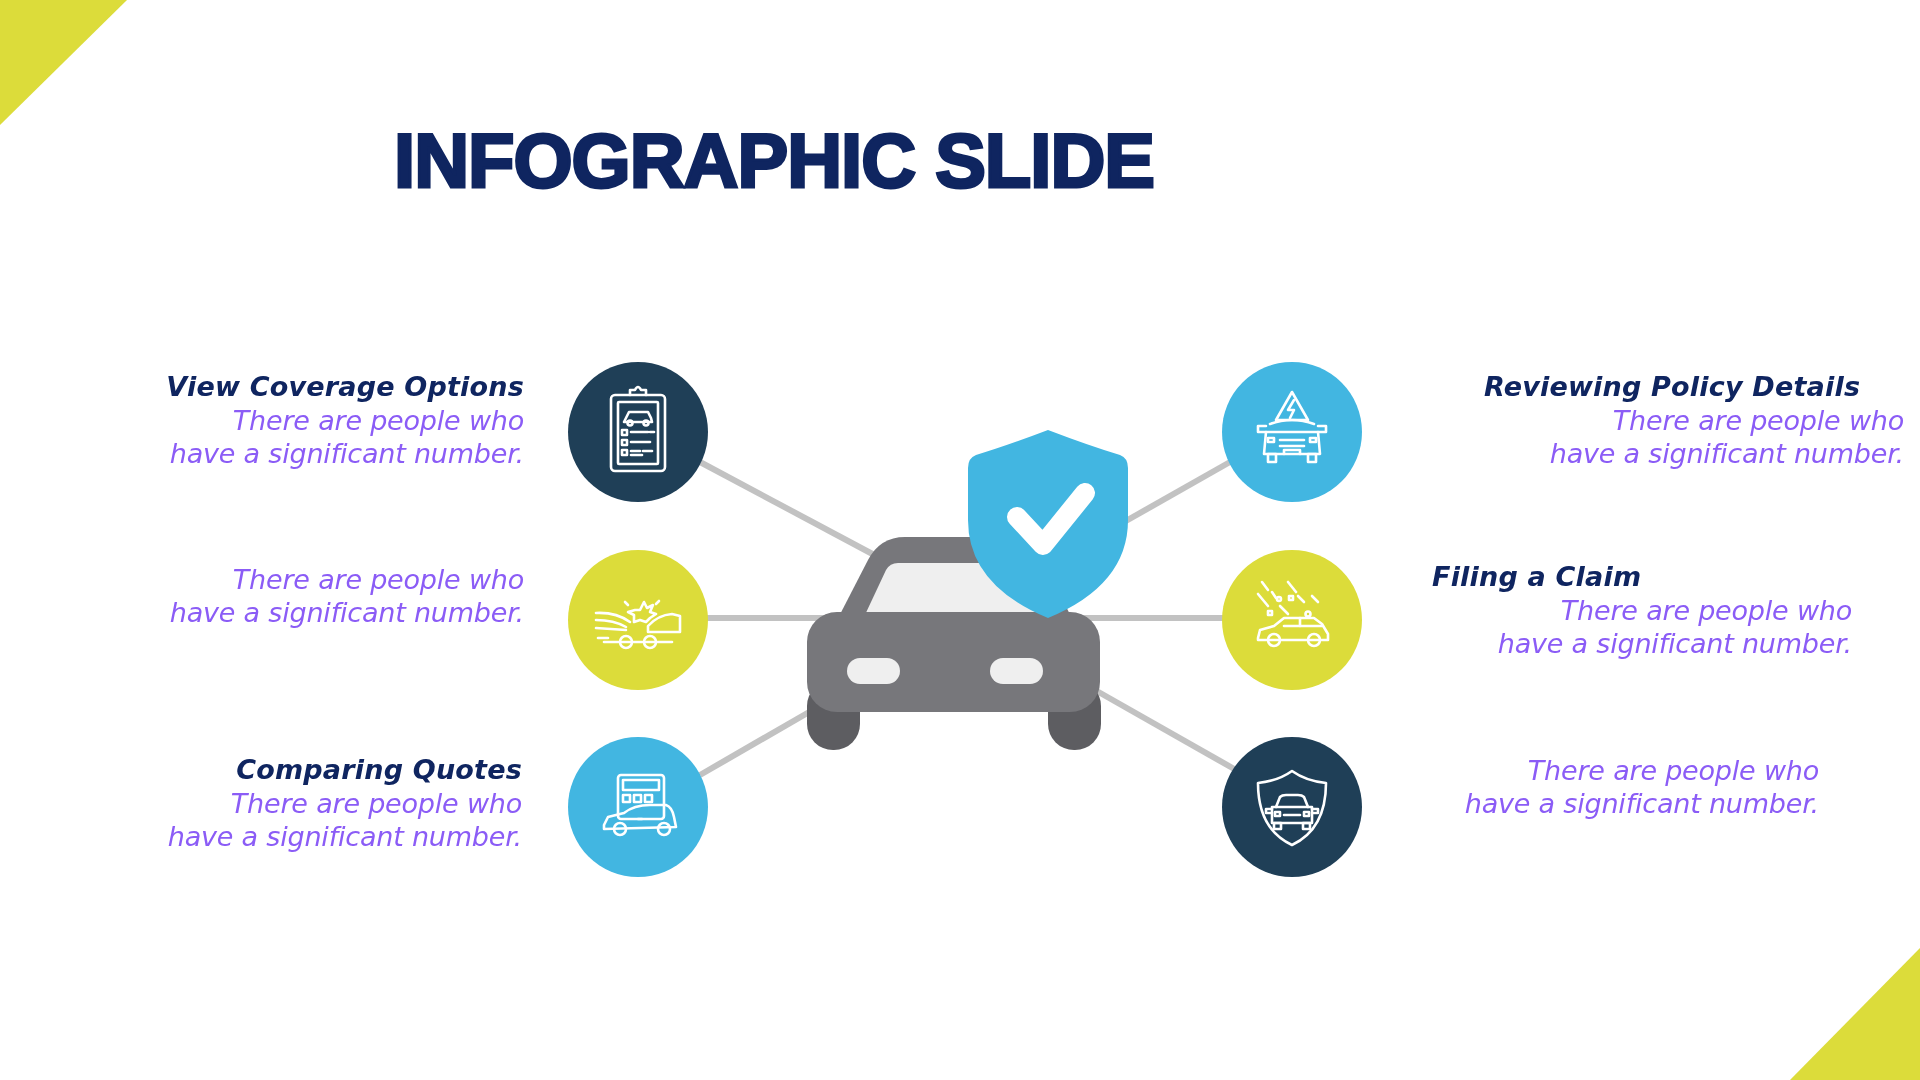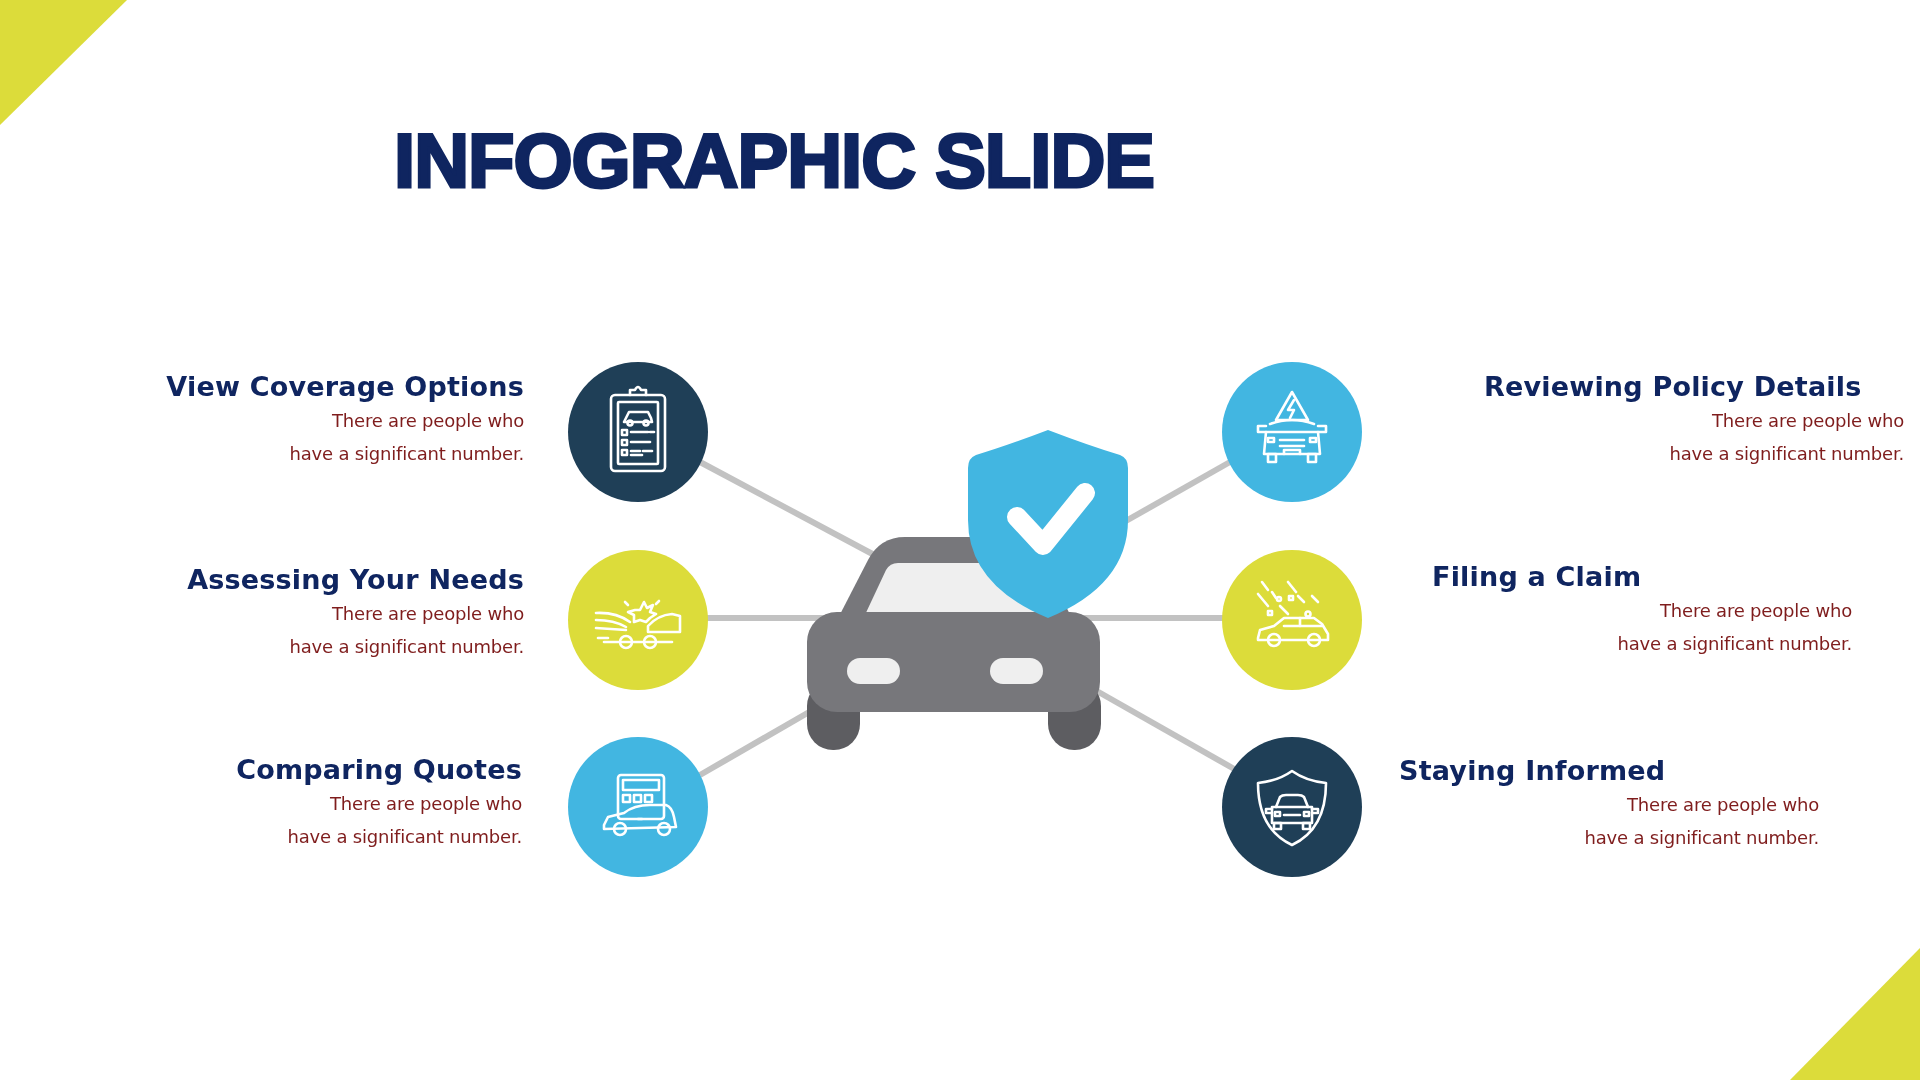--- a/index.html
+++ b/index.html
@@ -3,26 +3,26 @@
 <meta charset="utf-8">
 <style>
   html, body { margin:0; padding:0; }
   body { width:1920px; height:1080px; background:#ffffff; position:relative; overflow:hidden;
          font-family:"DejaVu Sans", sans-serif; }
   .corner { position:absolute; }
   .title { position:absolute; left:0; width:1548px; top:118px; text-align:center;
            font-family:"Liberation Sans", sans-serif; font-weight:900; font-size:76px;
            color:#0f2560; letter-spacing:-1px; -webkit-text-stroke:3px #0f2560; line-height:86px; }
   .stage { position:absolute; left:0; top:0; width:1920px; height:1080px; }
-  .item { position:absolute; width:420px; }
+  .item { position:absolute; width:420px;font-style:italic; }
   .item.left { text-align:right; }
   .item.right { text-align:left; }
   .item-title { font-family:"DejaVu Sans", sans-serif; font-weight:bold; font-size:27px; color:#0f2560;
                 line-height:34px; white-space:nowrap; letter-spacing:0.2px; }
-  .item-body { font-family:"DejaVu Sans", sans-serif; font-weight:normal; font-size:18px; color:#7f1d1d;
+  .item-body { font-family:"DejaVu Sans", sans-serif; font-weight:normal; font-size:27px; color:#8b5cf6;
                line-height:33px; white-space:nowrap; letter-spacing:-0.2px;text-align:right; }
   .circle { position:absolute; width:140px; height:140px; border-radius:50%; }
   .circle svg { position:absolute; left:0; top:0; }
 </style>
 </head>
 <body>
 
 <svg class="corner" style="left:0;top:0" width="130" height="130">
   <polygon points="0,0 127,0 0,125" fill="#dcdc3a"></polygon>
 </svg>
@@ -83,21 +83,20 @@
     <rect x="54" y="78" width="5" height="5"></rect>
       <line x1="63" y1="80" x2="82" y2="80"></line>
     <rect x="54" y="88" width="5" height="5"></rect>
       <line x1="63" y1="89" x2="72" y2="89"></line>
       <line x1="75" y1="89" x2="84" y2="89"></line>
       <line x1="63" y1="93" x2="74" y2="93"></line>
   </svg>
 </div>
 
 <div class="item left" style="left:104px;top:563px;">
-  <div class="item-title">Assessing Your Needs</div>
   <div class="item-body">There are people who</div>
   <div class="item-body">have a significant number.</div>
 </div>
 <div class="circle" style="left:568px;top:550px;background:#dcdc3a;">
   <svg width="140" height="140" viewBox="0 0 140 140" fill="none" stroke="#fff" stroke-width="2.6" stroke-linecap="round" stroke-linejoin="round">
     <path d="M28,63 Q48,62 62,72"></path>
     <path d="M28,70 Q46,70 58,77"></path>
     <path d="M28,78 L58,80"></path>
     <path d="M112,66 L112,82 L80,82 L80,76 Q90,65 104,64 Z"></path>
     <path d="M72,60 L76,52 L79,58 L85,55 L82,62 L88,64 L82,68 L78,72 L72,70 L66,72 L66,65 L60,62 L67,60 Z"></path>
@@ -172,21 +171,20 @@
       <circle cx="86" cy="64" r="2.5"></circle>
     <path d="M36,88 L38,80 L52,76 L62,68 L92,68 L100,74 L106,84 L106,90 L36,90 Z"></path>
     <line x1="62" y1="76" x2="100" y2="76"></line>
       <line x1="78" y1="68" x2="78" y2="76"></line>
     <circle cx="52" cy="90" r="6"></circle>
       <circle cx="92" cy="90" r="6"></circle>
   </svg>
 </div>
 
 <div class="item right" style="left:1399px;top:754px;">
-  <div class="item-title">Staying Informed</div>
   <div class="item-body">There are people who</div>
   <div class="item-body">have a significant number.</div>
 </div>
 <div class="circle" style="left:1222px;top:737px;background:#1f3f57;">
   <svg width="140" height="140" viewBox="0 0 140 140" fill="none" stroke="#fff" stroke-width="2.6" stroke-linecap="round" stroke-linejoin="round">
     <path d="M70,34 Q84,44 104,46 Q104,92 70,108 Q36,92 36,46 Q56,44 70,34 Z"></path>
     <path d="M54,70 L58,60 Q60,58 64,58 L76,58 Q80,58 82,60 L86,70"></path>
     <path d="M50,70 L90,70 L90,86 L50,86 Z"></path>
     <path d="M50,72 L44,72 L44,76 L50,76"></path>
       <path d="M90,72 L96,72 L96,76 L90,76"></path>

